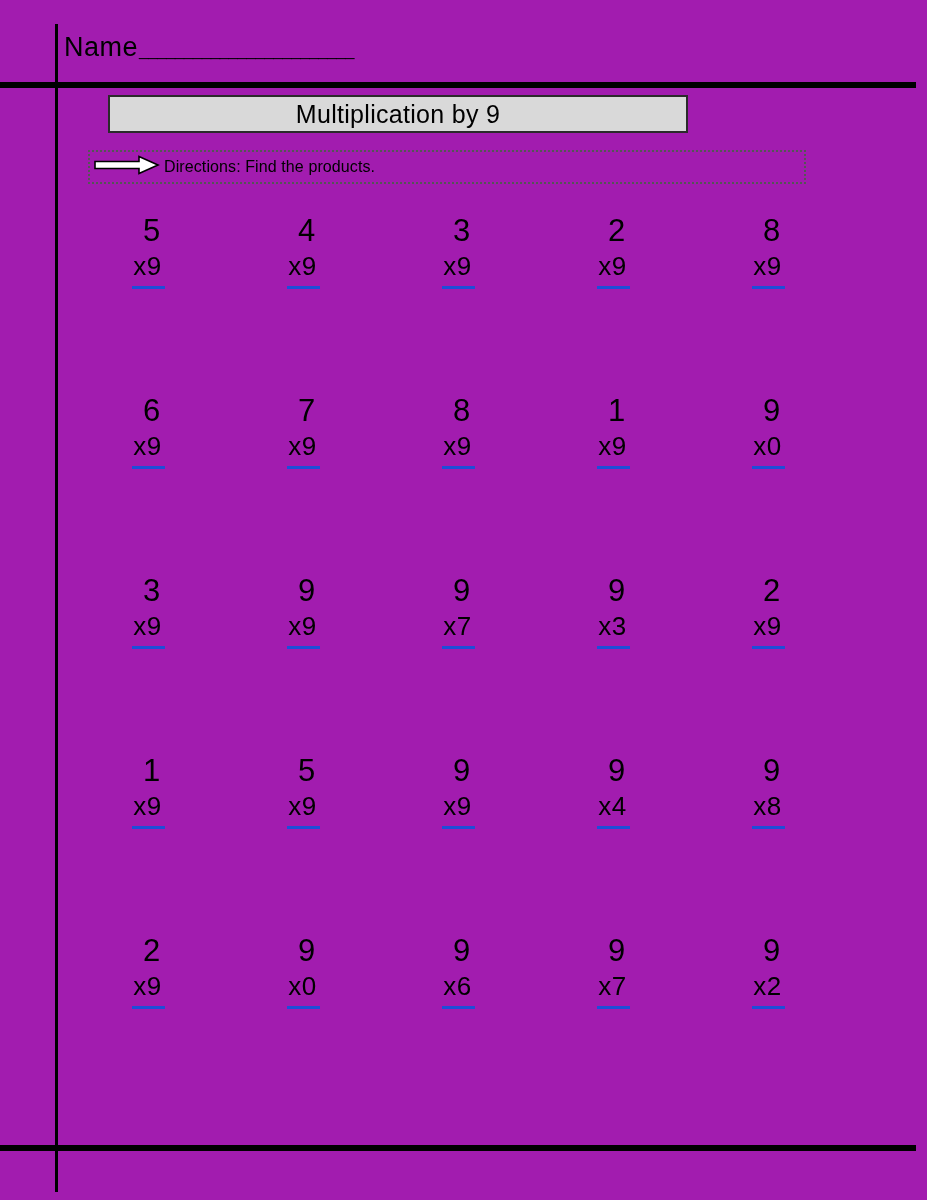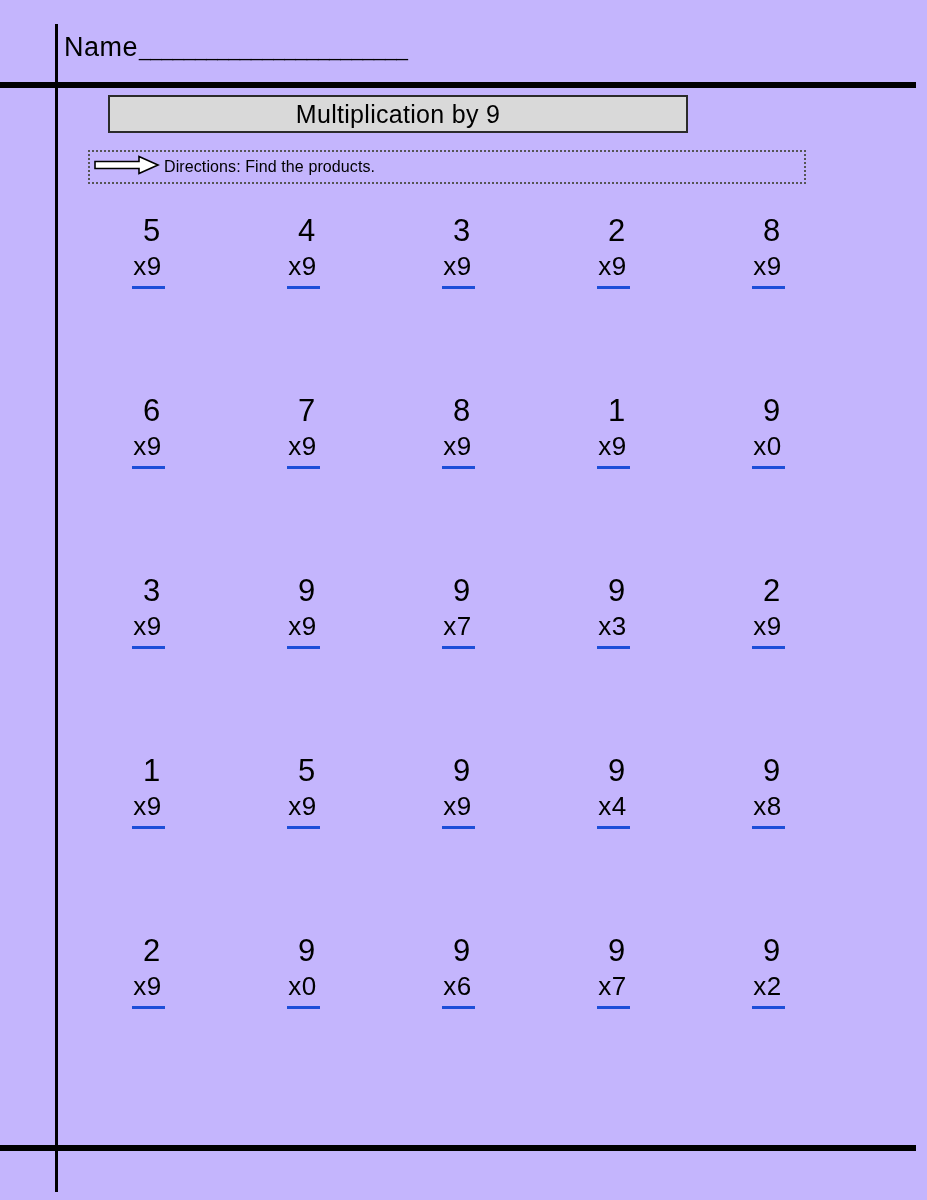--- a/index.html
+++ b/index.html
@@ -9,21 +9,21 @@
   }
   body {
     font-family: "Liberation Sans", sans-serif;
     color: #000000;
   }
 
   .page {
     position: relative;
     width: 927px;
     height: 1200px;
-    background: #c4b5fd;
+    background: #a21caf;
     overflow: hidden;
   }
 
   
   .margin-line {
     position: absolute;
     left: 55px;
     top: 24px;
     width: 3px;
     height: 1168px;
@@ -53,21 +53,21 @@
     top: 32px;
     display: flex;
     align-items: baseline;
     white-space: nowrap;
   }
   .name-label {
     font-size: 27px;
     letter-spacing: 0.5px;
   }
   .name-blank {
-    font-size: 21px;
+    font-size: 17px;
     letter-spacing: -0.5px;
     margin-left: 1px;
   }
 
   
   .title-box {
     position: absolute;
     left: 108px;
     top: 95px;
     width: 580px;

